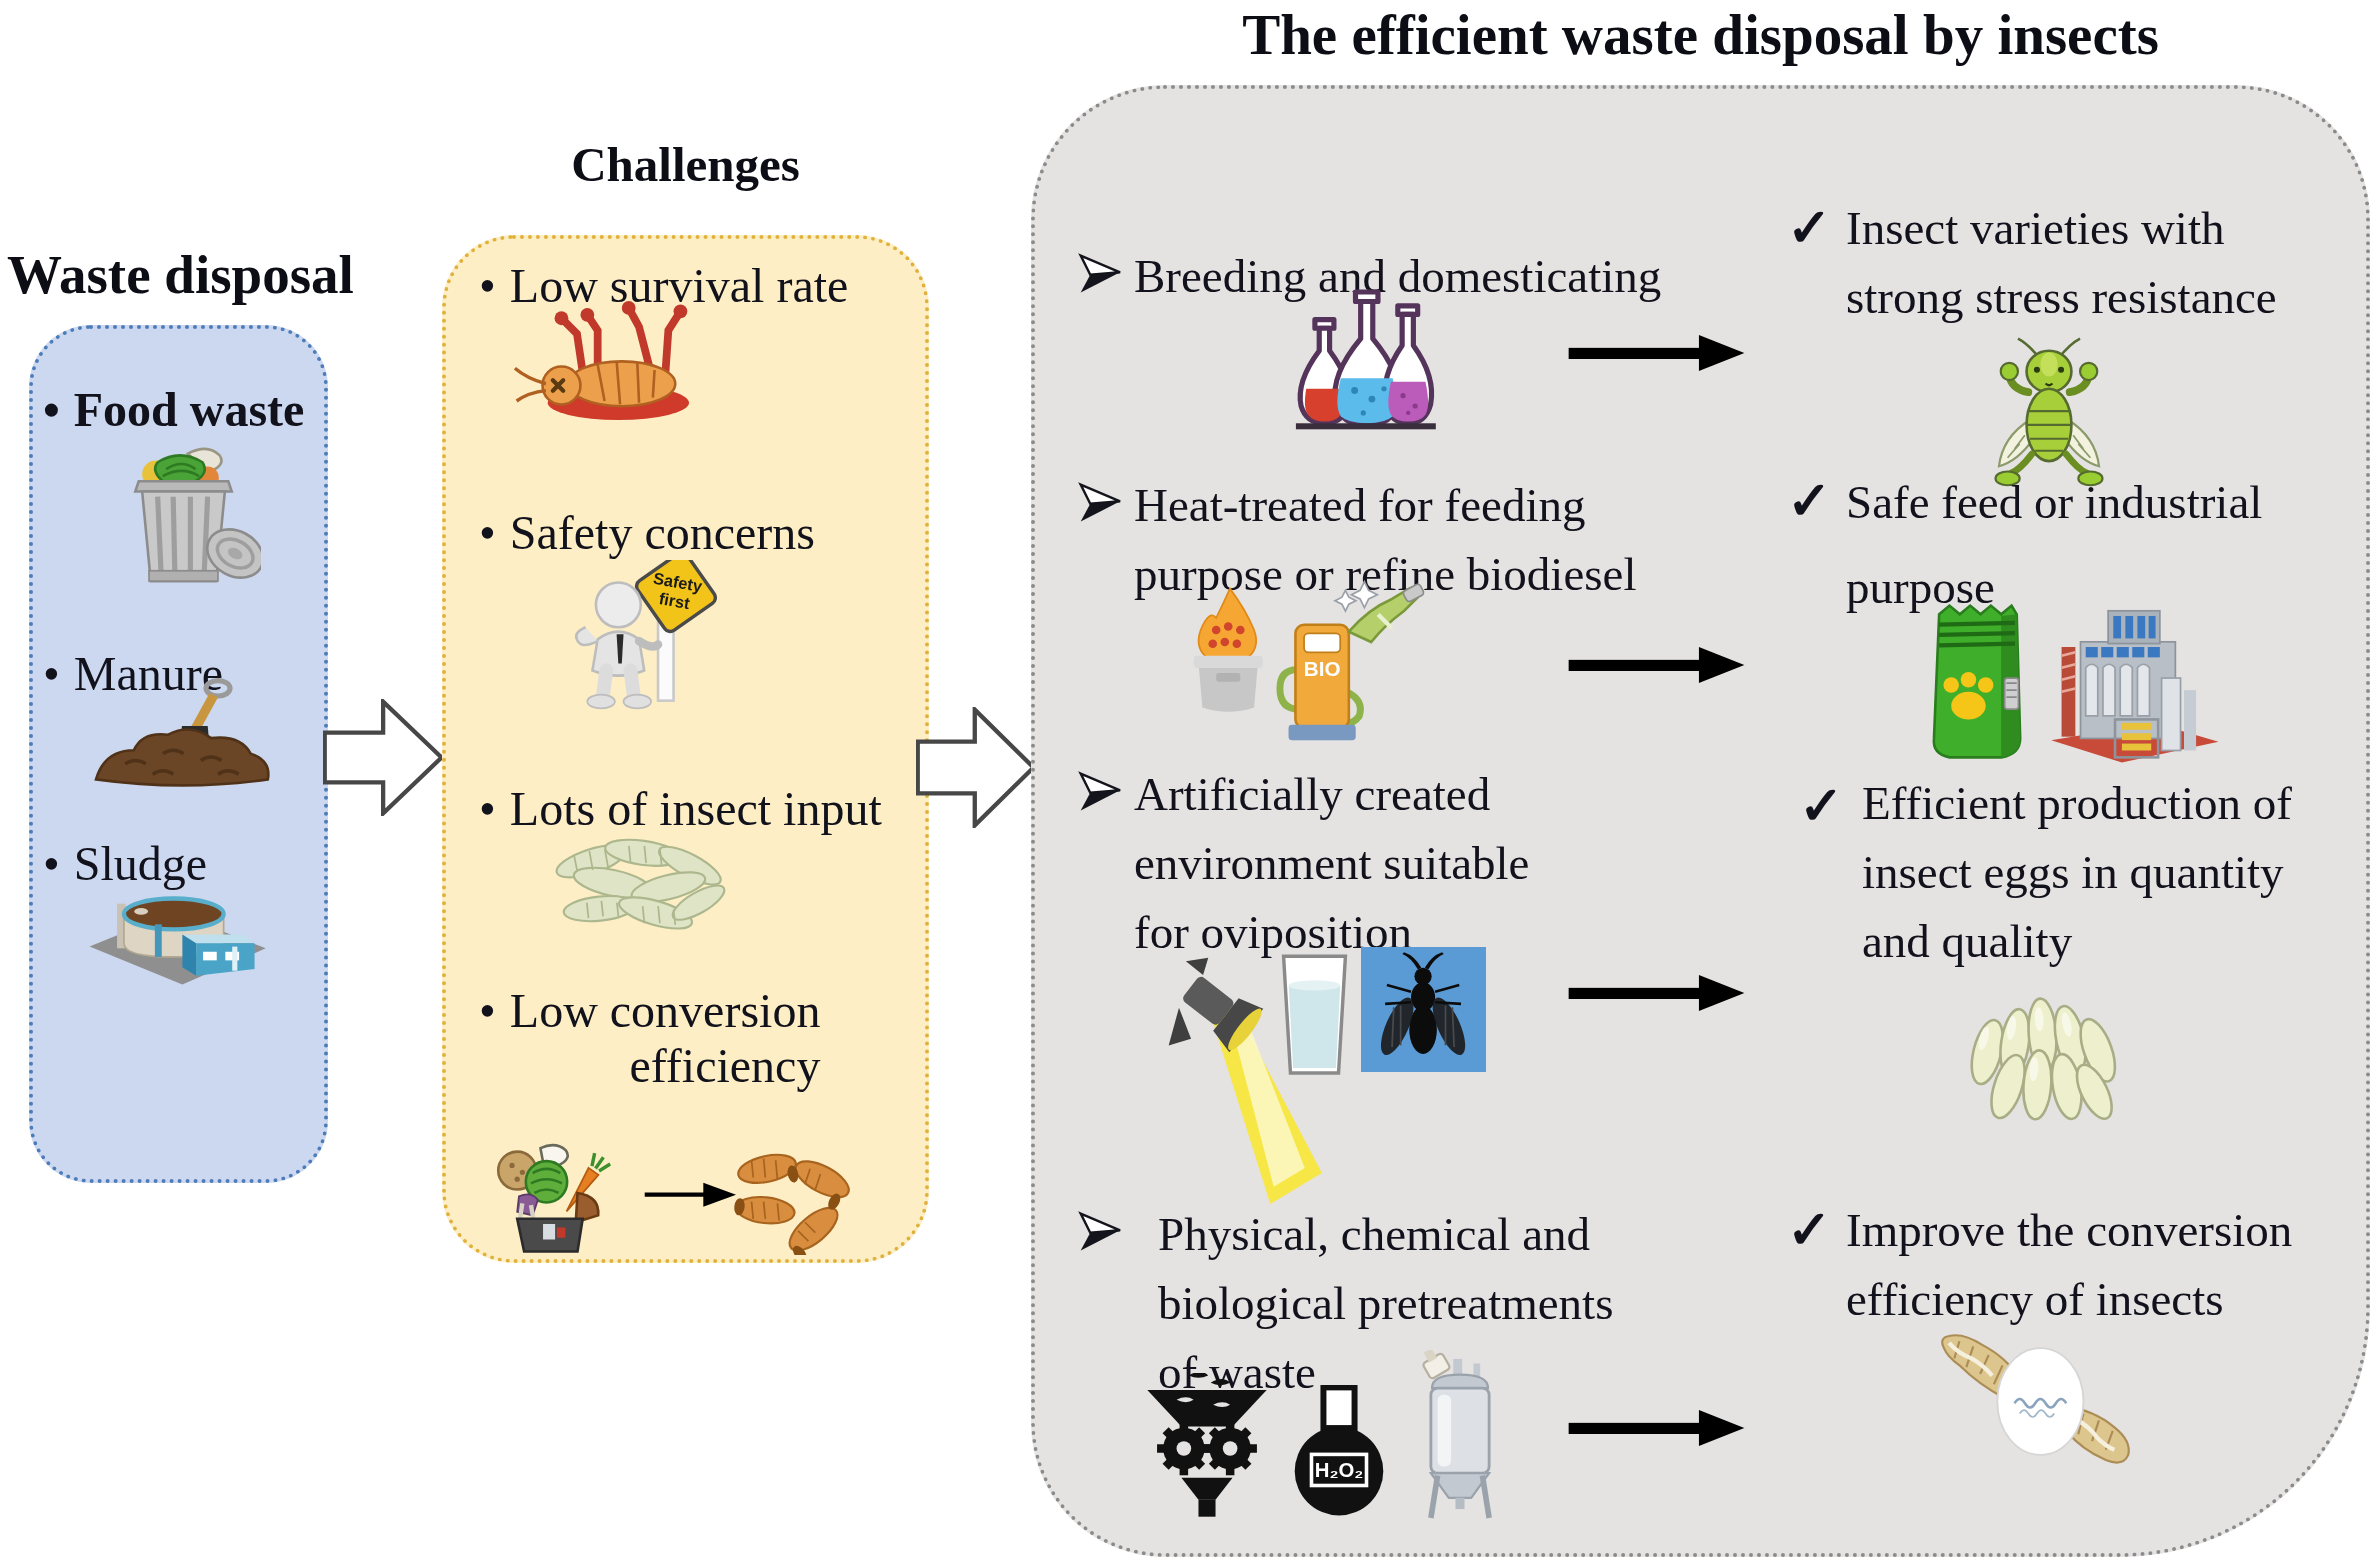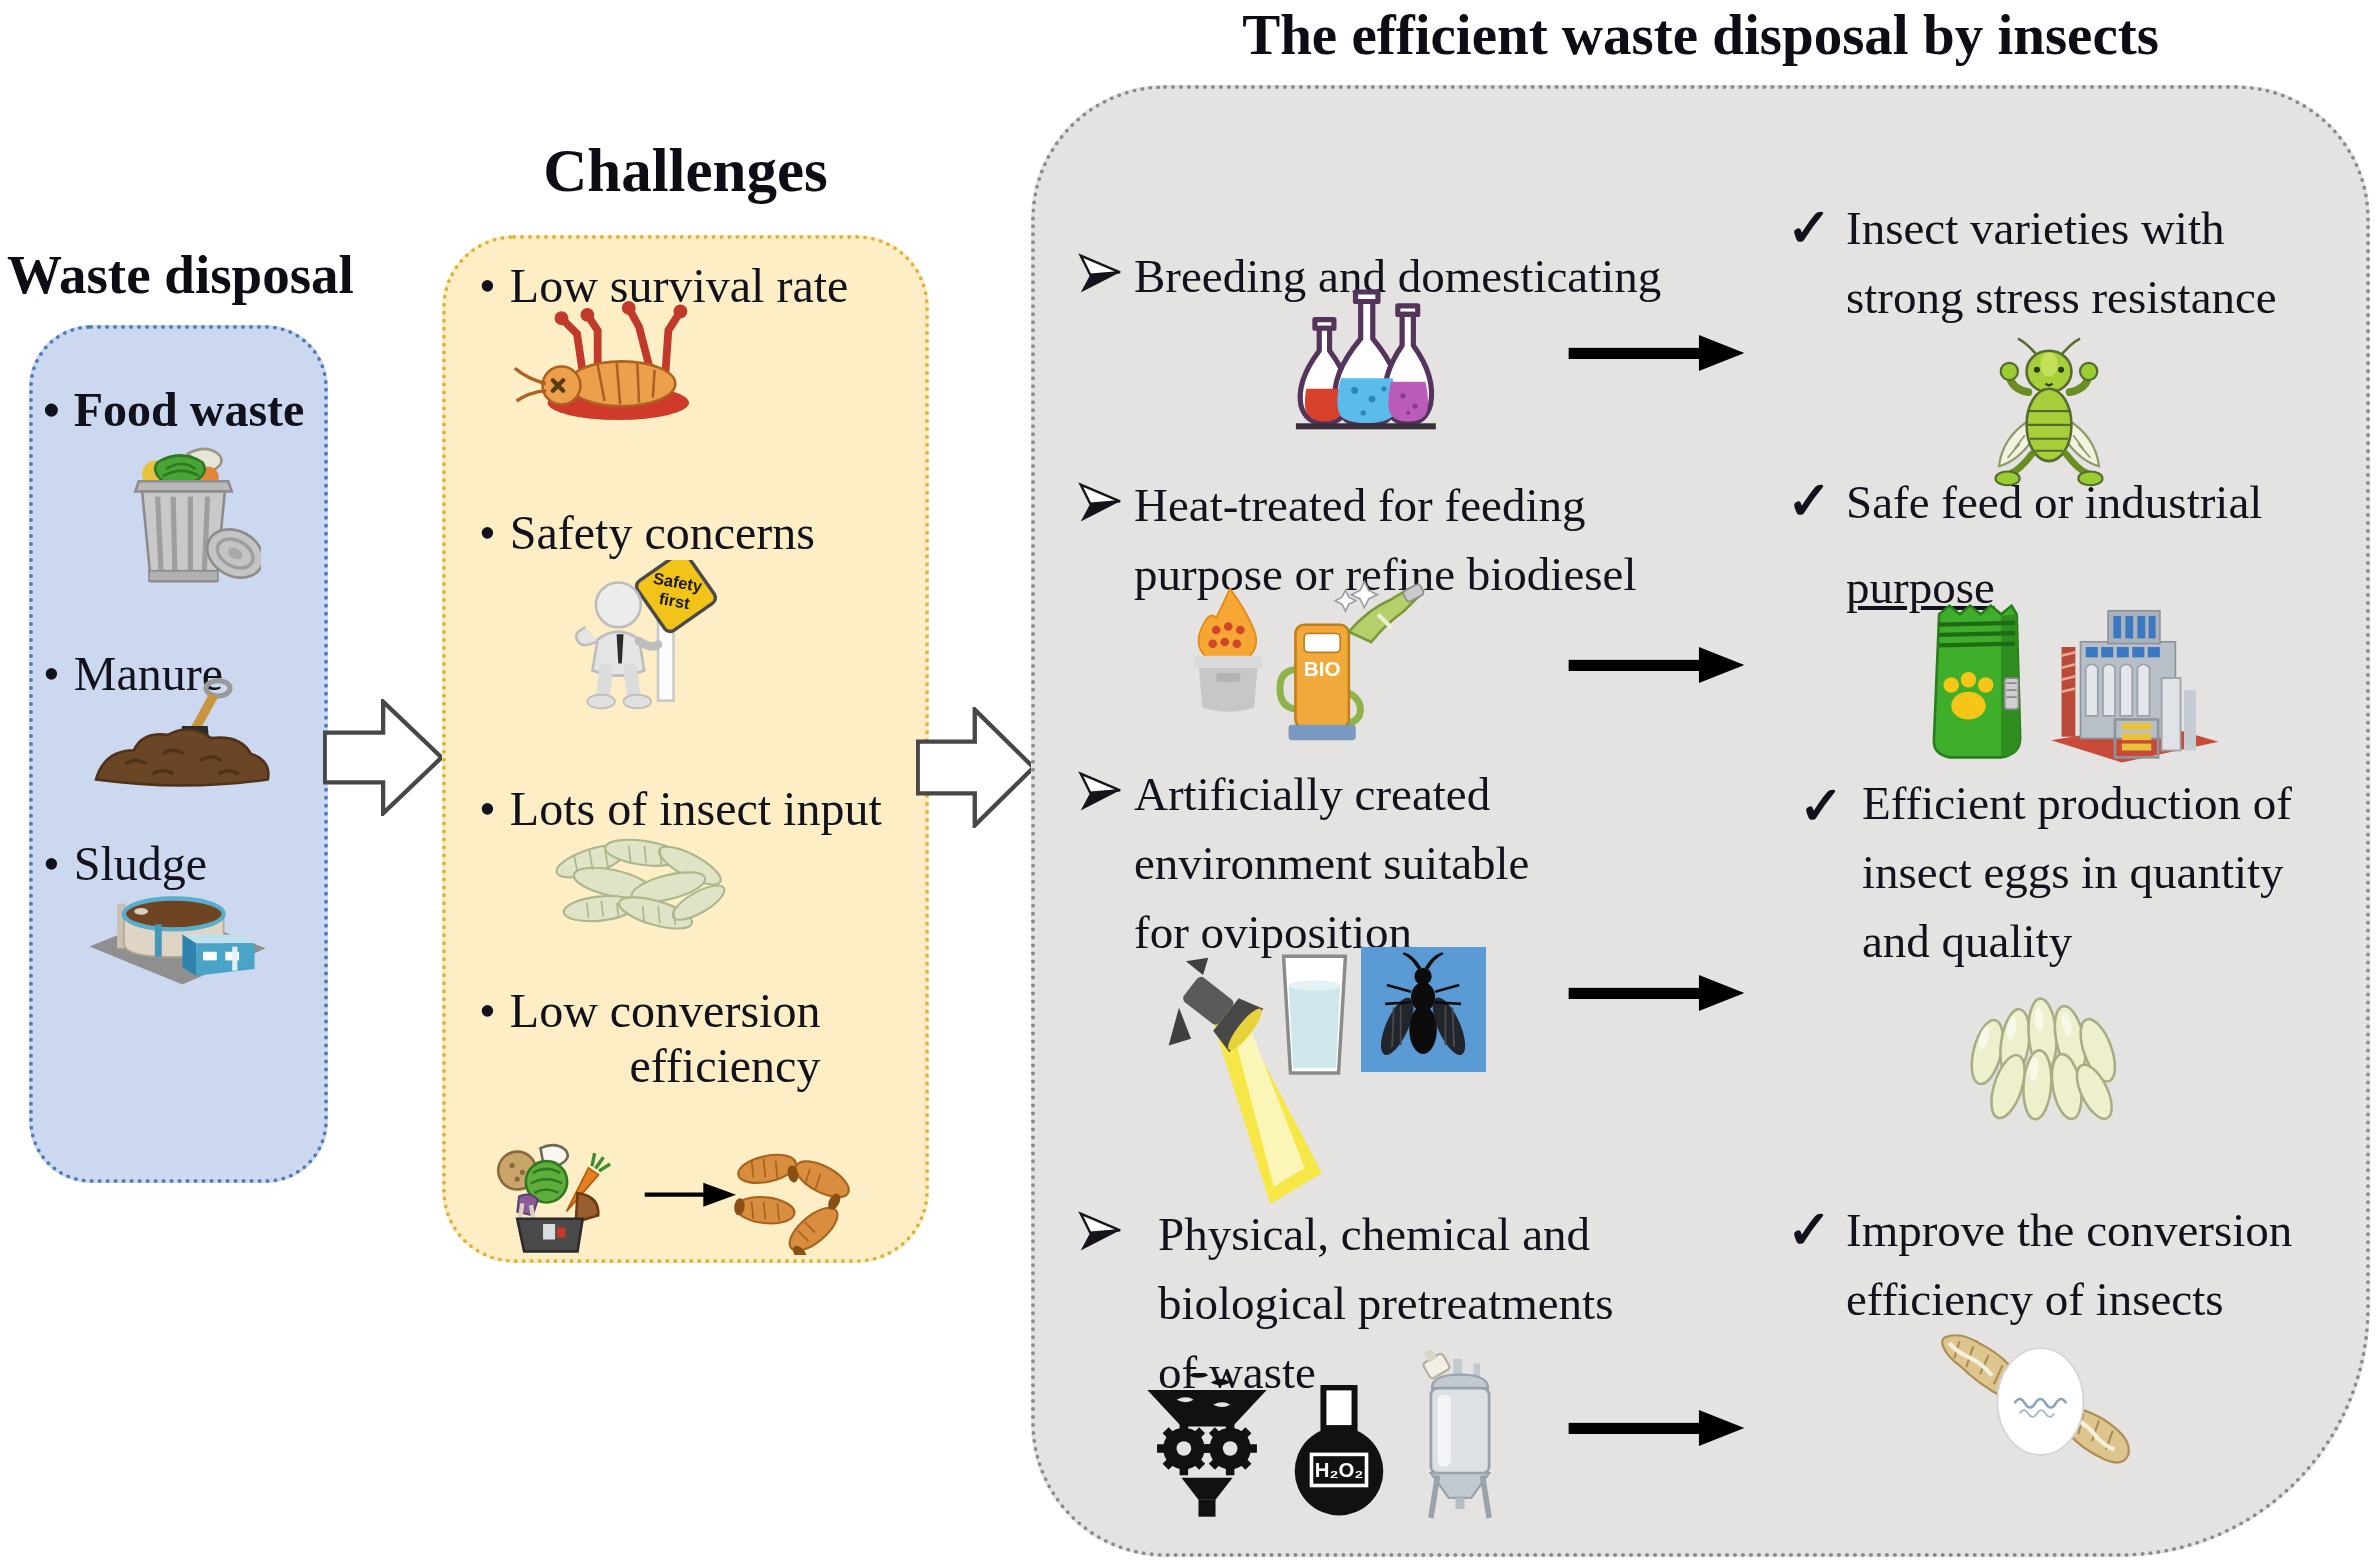--- a/index.html
+++ b/index.html
@@ -20,21 +20,21 @@
   .check{position:absolute;font-size:53px;font-weight:bold;color:#12121c;}
   .icon{position:absolute;}
   svg text{font-family:"Liberation Sans","DejaVu Sans",sans-serif;}
 </style>
 </head>
 <body>
 
 <div id="stage">
 
   <div class="sec-title" style="left:7px;top:243px;font-size:55px;">Waste disposal</div>
-  <div class="sec-title" style="left:442px;top:136px;width:487px;text-align:center;font-size:61px;">Challenges</div>
+  <div class="sec-title" style="left:442px;top:136px;width:487px;text-align:center;font-size:49px;">Challenges</div>
   <div class="sec-title" style="left:1031px;top:1.7px;width:1339px;text-align:center;font-size:57px;">The efficient waste disposal by insects</div>
 
   <div class="panel panel-blue">
 
     <div class="li" style="left:10.4px;top:53px;font-weight:bold;">
       <span class="dot">•</span><span>Food waste</span>
     </div>
 
     <svg class="icon" style="left:73px;top:114px;" width="155" height="147" viewBox="0 0 180 170">
       <path d="M95,12 Q118,0 132,14 Q140,26 118,34 Z" fill="#e8e4d8" stroke="#9a9684" stroke-width="3"></path>
@@ -326,21 +326,21 @@
       <path d="M246,-2 L250,6 L258,10 L250,14 L246,22 L242,14 L234,10 L242,6 Z" transform="translate(-52,14)"></path>
     </g>
   </svg>
   <svg class="icon" style="left:1568px;top:647px;" width="177" height="36" viewBox="0 0 205 42">
     <rect x="0" y="15" width="160" height="13" fill="#000"></rect>
     <polygon points="152,0 205,21 152,42" fill="#000"></polygon>
   </svg>
   <div class="check" style="left:1787px;top:470px;">✓</div>
   <div class="rtext" style="left:1846px;top:468px;">
     <div class="rline">Safe feed or  industrial</div>
-    <div class="rline" style="margin-top:15.5px;text-decoration:underline;">purpose</div>
+    <div class="rline" style="margin-top:15.5px;">purpose</div>
   </div>
 
   <svg class="icon" style="left:1915px;top:595px;" width="319" height="173" viewBox="0 0 370 200">
     <path d="M28,22 L40,12 L52,22 L64,12 L76,22 L88,12 L100,22 L112,12 L118,22 L122,166 Q122,184 100,188 L40,188 Q20,184 22,166 Z" fill="#3fae2a" stroke="#2a7d1c" stroke-width="3"></path>
     <path d="M100,24 L118,22 L122,166 Q122,184 100,188 Z" fill="#2f8c1e"></path>
     <path d="M28,34 L116,32 M28,46 L116,44 M28,58 L116,56" stroke="#1f6a14" stroke-width="5"></path>
     <g fill="#f5c518">
       <ellipse cx="62" cy="128" rx="20" ry="16"></ellipse>
       <circle cx="42" cy="104" r="9"></circle>
         <circle cx="62" cy="98" r="9"></circle>

